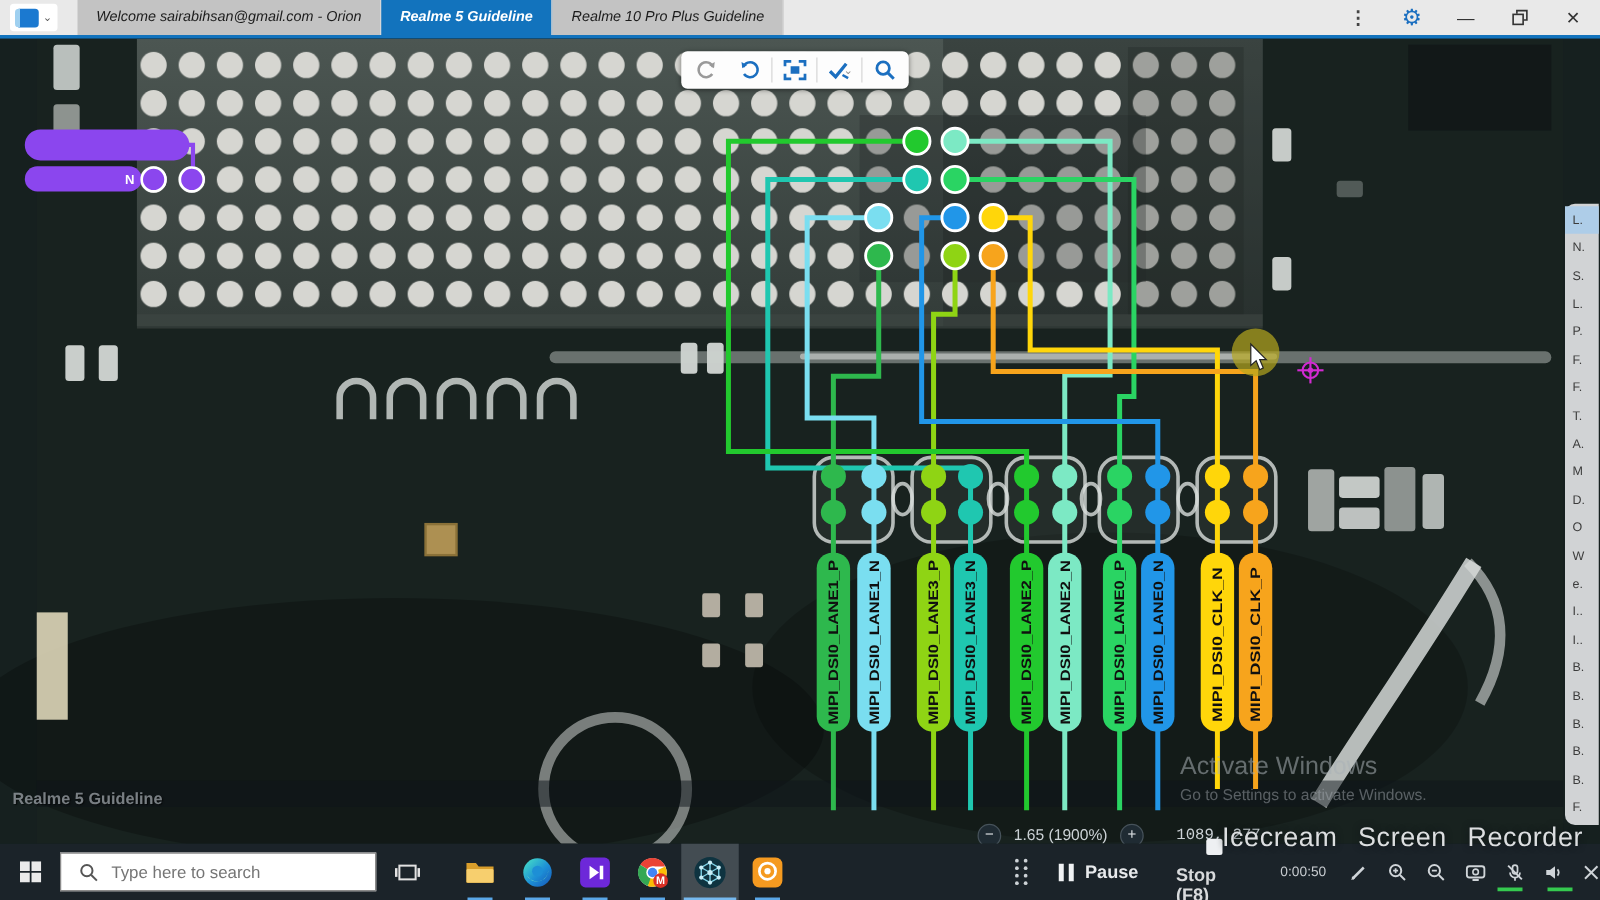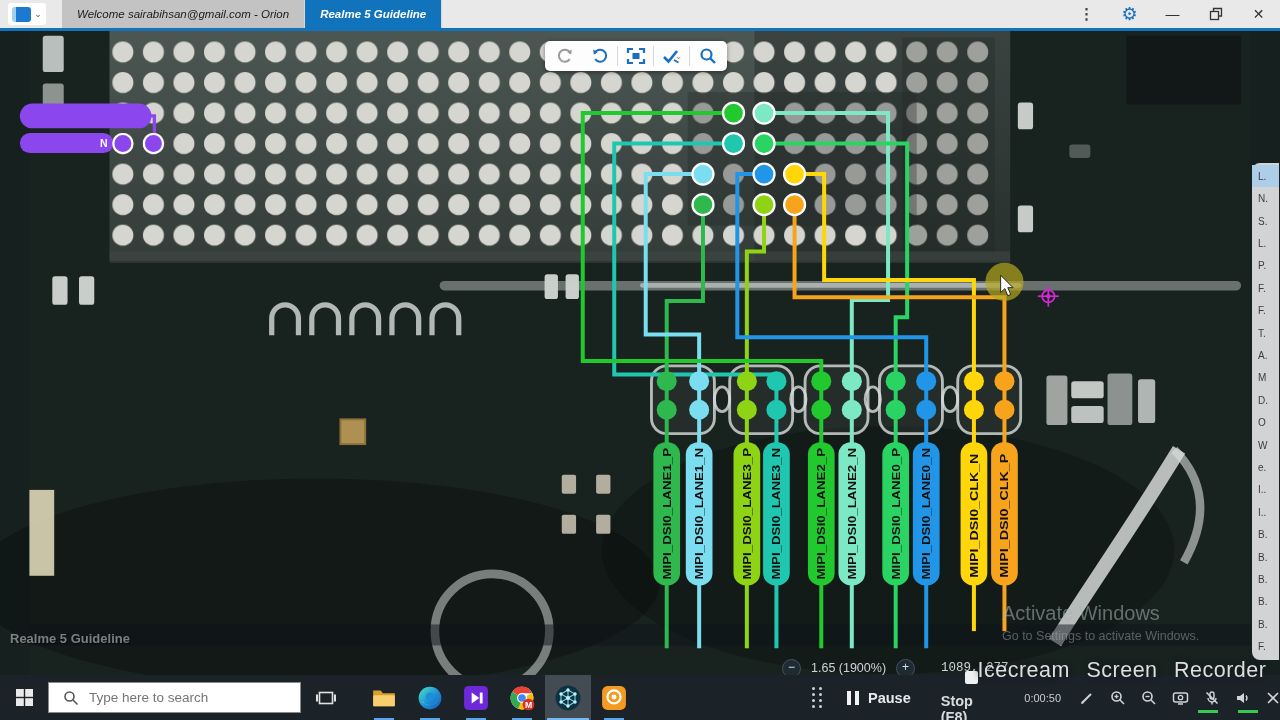--- a/index.html
+++ b/index.html
@@ -45,21 +45,21 @@
   
   .zoomctl{position:absolute;top:627px;left:782px;height:20px;display:flex;align-items:center;gap:10px;z-index:5;}
   .zbtn{width:17px;height:17px;border-radius:50%;background:#1f2b33;border:1px solid #46525a;
     color:#dfe3e6;font-size:12px;line-height:15px;text-align:center;}
   .ztext{color:#ccd2d6;font-size:12.5px;}
   .zcoords{color:#ccd2d6;font-size:12.5px;margin-left:16px;font-family:Liberation Mono, monospace;}
 
   
   .boardmark{position:absolute;top:600px;left:10px;font-size:13px;font-weight:bold;
     color:rgba(195,201,208,.6);text-shadow:1px 1px 1px rgba(0,0,0,.6);z-index:4;}
-  .activate{position:absolute;top:571px;left:1002px;z-index:4;pointer-events:none;}
+  .activate{position:absolute;top:571px;left:944px;z-index:4;pointer-events:none;}
   .activate .a1{font-size:20px;color:rgba(170,176,182,.55);}
   .activate .a2{font-size:12.5px;color:rgba(162,168,174,.5);margin-top:4px;}
 
   .recmark{position:absolute;top:656px;left:966px;width:312px;z-index:60;text-align:center;pointer-events:none;}
   .recmark .r1{display:inline-flex;align-items:center;gap:4px;background:rgba(96,101,106,.62);
     border-radius:2px;padding:0 5px;font-size:20px;font-weight:500;color:#e7e9eb;white-space:nowrap;}
   .recmark .r2{font-size:21.5px;font-weight:500;color:#dcdee0;letter-spacing:.5px;word-spacing:10px;
     margin-top:2px;white-space:nowrap;text-shadow:0 0 6px rgba(15,20,25,.9);}
 
   
@@ -94,20 +94,21 @@
 <div class="stage">
 
   <div class="titlebar">
     <div class="appicon">
       <span class="sq"></span>
       <span class="chev">⌄</span>
     </div>
     <div class="tabs">
       <div class="tab">Welcome sairabihsan@gmail.com - Orion</div>
       <div class="tab active">Realme 5 Guideline</div>
+      <div class="tab">Realme 10 Pro Plus Guideline</div>
     </div>
     <div class="wincontrols">
       <div class="wcbtn kebab">⋮</div>
       <div class="wcbtn gear">⚙</div>
       <div class="wcbtn">—</div>
       <div class="wcbtn">
         <svg width="14" height="14" viewBox="0 0 14 14">
           <path d="M4.5 4V1.5h8V9H10" fill="none" stroke="#333" stroke-width="1.3"></path>
           <rect x="1.5" y="4.5" width="8" height="8" fill="#e9e9e9" stroke="#333" stroke-width="1.3"></rect>
         </svg>

